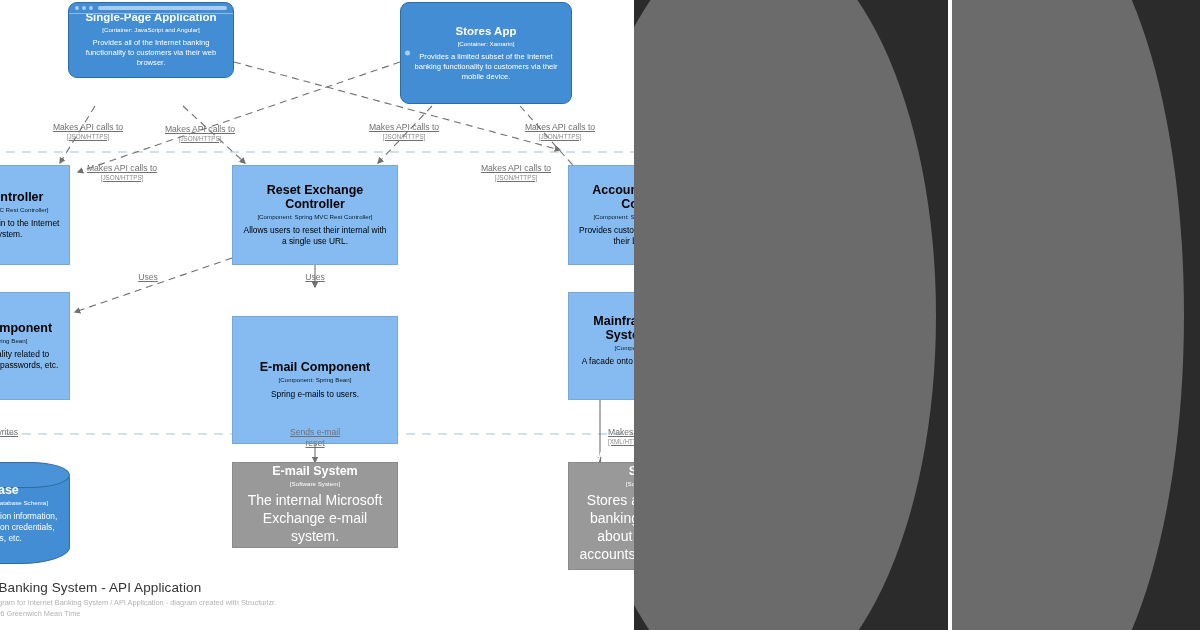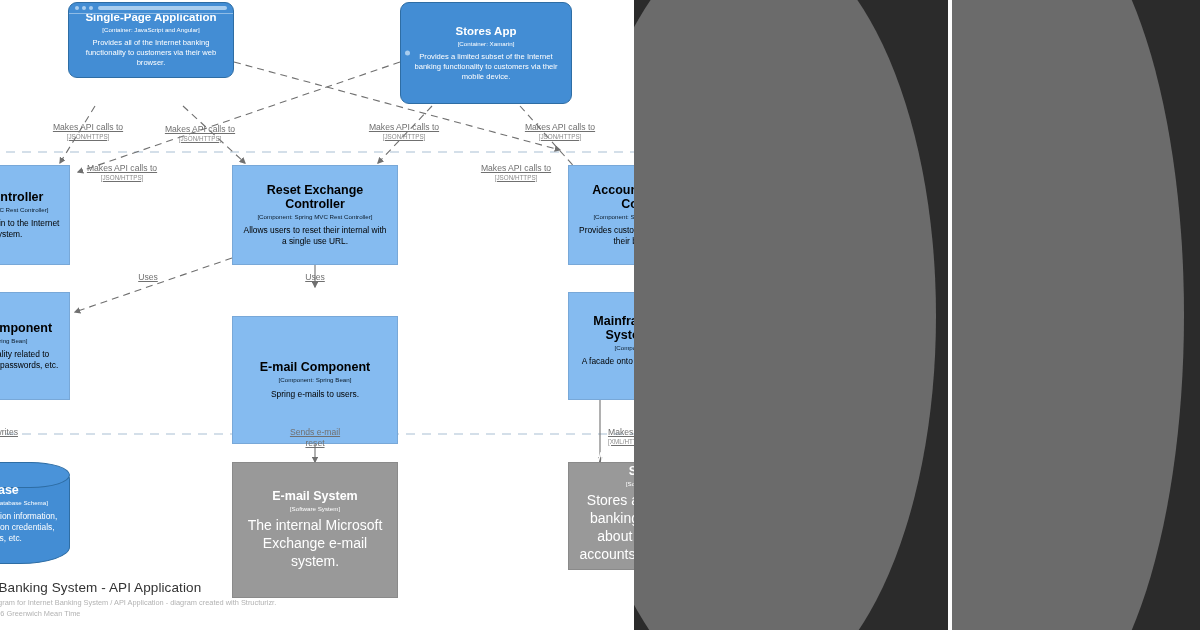--- a/index.html
+++ b/index.html
@@ -262,21 +262,21 @@
 
     <div class="node db-node" style="left:-88px; top:462px; width:158px; height:102px;">
       <div class="db-cap"></div>
       <div class="db-body">
         <div class="n-title">Database</div>
         <div class="n-tech">[Container: Relational Database Schema]</div>
         <div class="n-desc">Stores user registration information, hashed authentication credentials, access logs, etc.</div>
       </div>
     </div>
 
-    <div class="node system-node" style="left:232px; top:462px; width:166px; height:136px;">
+    <div class="node system-node" style="left:232px; top:462px; width:166px; height:86px;">
       <div class="n-title">E-mail System</div>
       <div class="n-tech">[Software System]</div>
       <div class="n-desc">The internal Microsoft Exchange e-mail system.</div>
     </div>
 
     <div class="node system-node" style="left:568px; top:462px; width:166px; height:108px;">
       <div class="n-title">Mainframe Banking System</div>
       <div class="n-tech">[Software System]</div>
       <div class="n-desc">Stores all of the core banking information about customers, accounts, transactions, etc.</div>
     </div>

